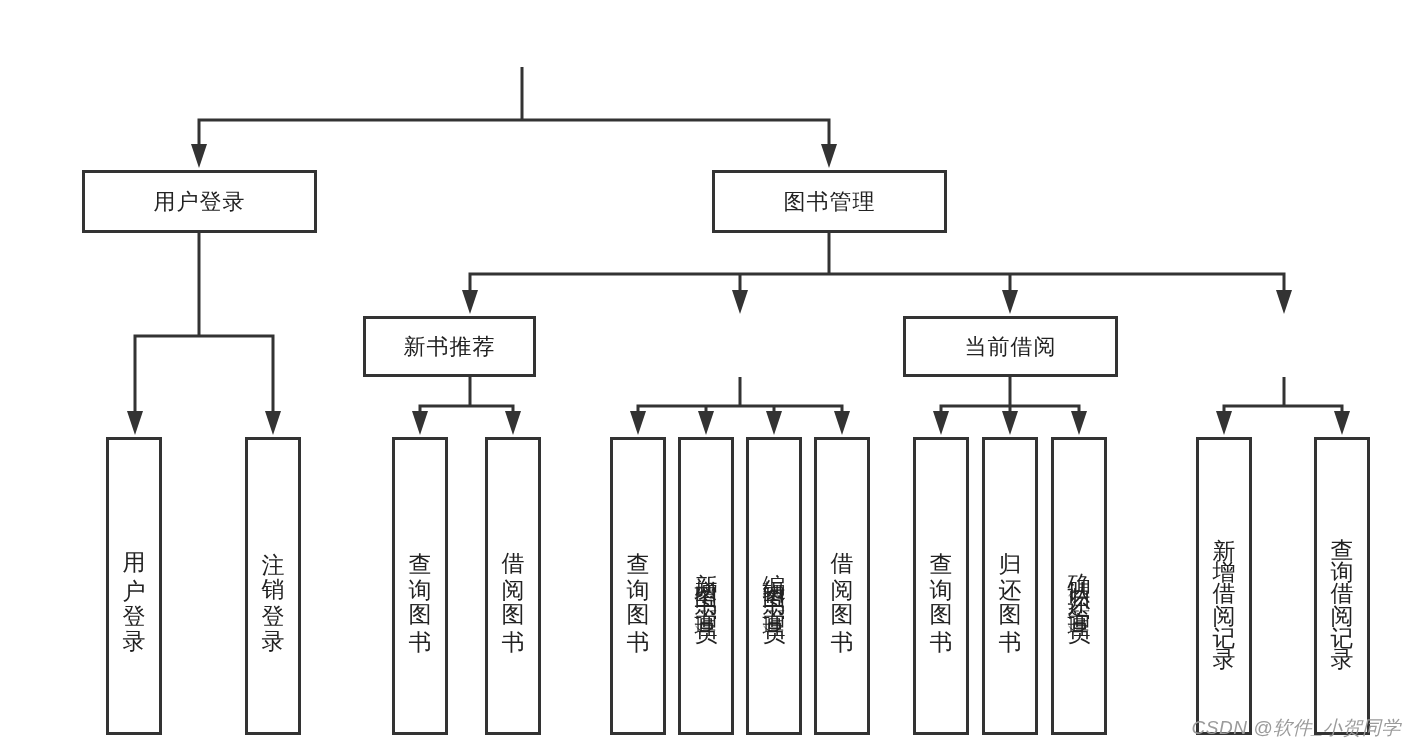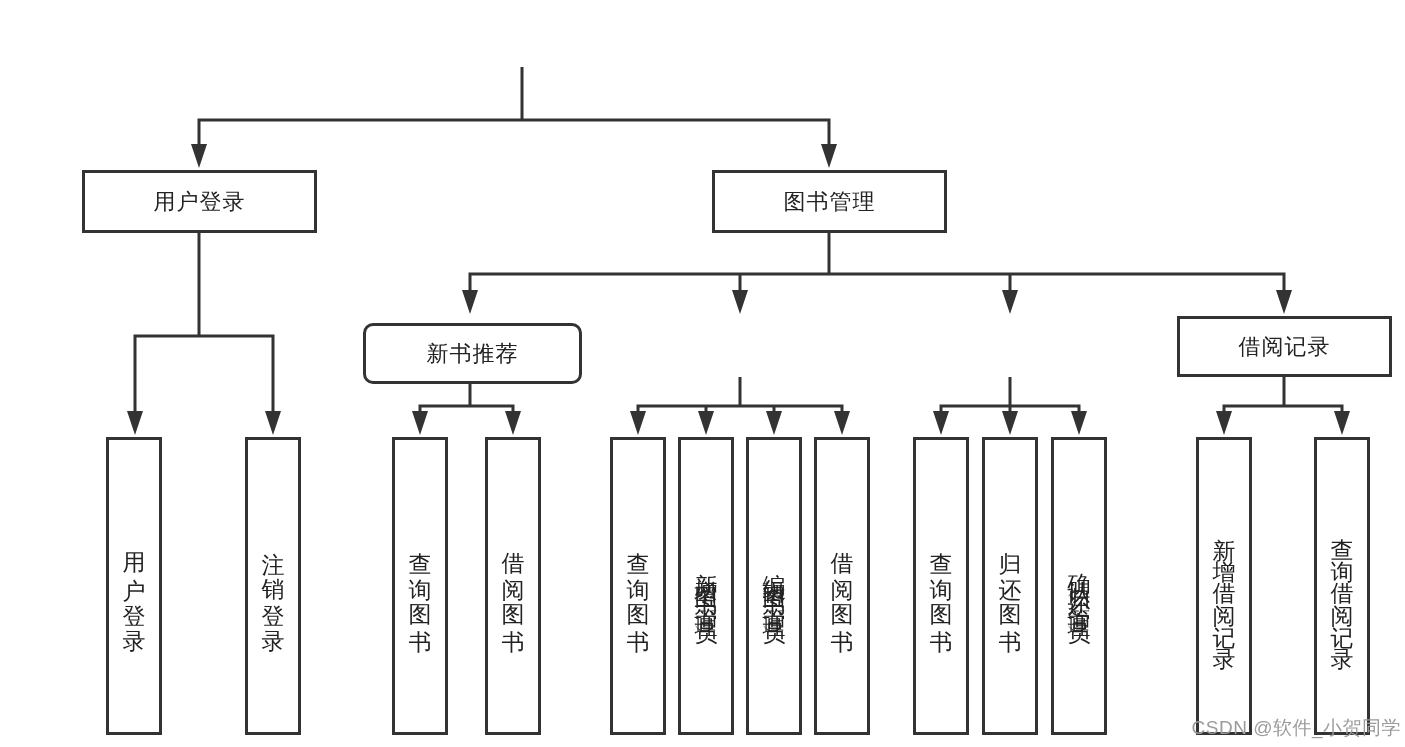--- a/index.html
+++ b/index.html
@@ -59,20 +59,21 @@
   }
   .watermark {
     position: absolute;
     top: 715px;
     right: 4px;
     z-index: 3;
     color: var(--watermark_color);
     font-size: 19px;
     letter-spacing: 0.5px;
     white-space: nowrap;
+    font-style: italic;
   }
 </style>
 </head>
 <body>
 
 <div class="stage">
 
   <svg class="connectors" viewBox="0 0 1405 747" xmlns="http://www.w3.org/2000/svg">
 
     <path d="M522 67 L522 120"></path>
@@ -121,25 +122,25 @@
   </svg>
 
 
   <div class="node" style="left:82px; top:170px; width:235px; height:63px;">
     <span class="h-label">用户登录</span>
   </div>
   <div class="node" style="left:712px; top:170px; width:235px; height:63px;">
     <span class="h-label">图书管理</span>
   </div>
 
-  <div class="node" style="left:363px; top:323px; width:219px; height:61px;border-radius:10px;">
+  <div class="node" style="left:363px; top:316px; width:173px; height:61px;">
     <span class="h-label">新书推荐</span>
   </div>
-  <div class="node" style="left:1177px; top:316px; width:215px; height:61px;">
-    <span class="h-label">借阅记录</span>
+  <div class="node" style="left:903px; top:316px; width:215px; height:61px;">
+    <span class="h-label">当前借阅</span>
   </div>
 
   <div class="node leaf" style="left:106px;">
     <span class="v-label" style="letter-spacing: 26px;">用户登录</span>
   </div>
   <div class="node leaf" style="left:245px;">
     <span class="v-label" style="letter-spacing: 26px;">注销登录</span>
   </div>
 
   <div class="node leaf" style="left:392px;">

